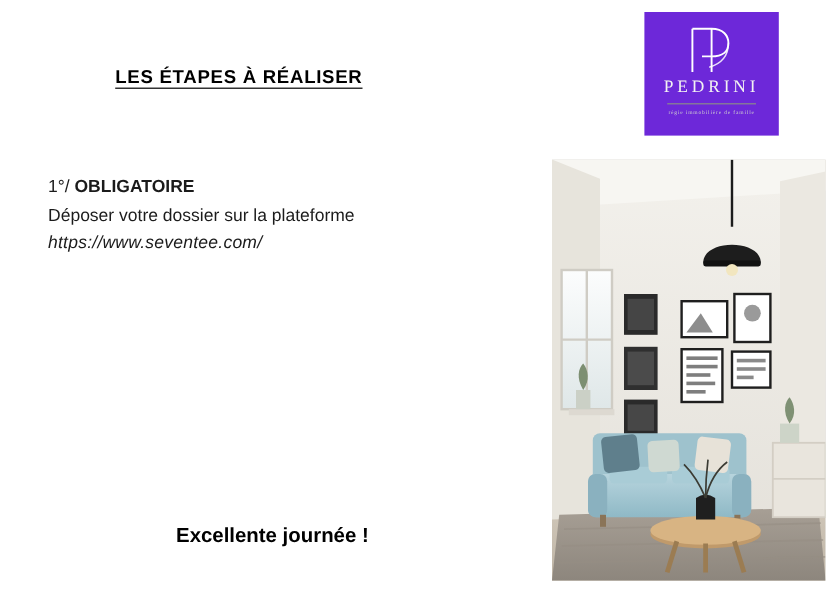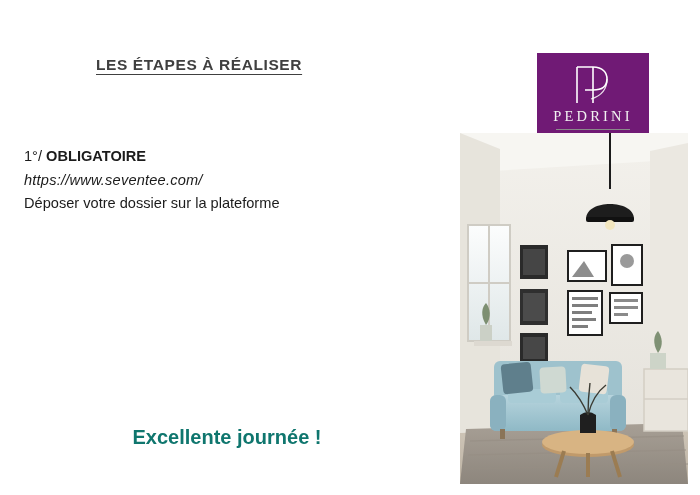--- a/index.html
+++ b/index.html
@@ -21,28 +21,27 @@
     background: #ffffff;
   }
 
   
   .logo-box {
     position: absolute;
     left: 537px;
     top: 10px;
     width: 112px;
     height: 103px;
-    background: #701a75;
+    background: #6d28d9;
     color: #ffffff;
     display: flex;
     flex-direction: column;
     align-items: center;
     justify-content: flex-start;
     overflow: hidden;
-    margin-top: 43px;
   }
   .logo-mark {
     margin-top: 10px;
     width: 52px;
     height: 42px;
     display: block;
   }
   .logo-name {
     margin-top: 4px;
     font-size: 14.5px;
@@ -69,28 +68,28 @@
   
   .title {
     position: absolute;
     left: 96px;
     top: 56px;
     font-size: 15.5px;
     font-weight: bold;
     letter-spacing: 0.6px;
     text-decoration: underline;
     text-underline-offset: 4px;
-    color: #404040;
+    color: #000000;
     white-space: nowrap;
   }
 
   
   .content {
     position: absolute;
-    left: 24px;
+    left: 40px;
     top: 145px;
     width: 390px;
     font-size: 14.6px;
     line-height: 1.62;
     color: #1b1b1b;
   }
   .block {
     margin-bottom: 16px;
   }
   .block:last-child {
@@ -111,26 +110,26 @@
     font-style: italic;
     letter-spacing: 0.2px;
   }
   .justified {
     text-align: justify;
     text-align-last: left;
   }
   .closing {
     position: absolute;
     left: 32px;
-    top: 426px;
+    top: 437px;
     width: 390px;
     text-align: center;
-    font-size: 20px;
+    font-size: 17px;
     font-weight: bold;
-    color: #0f766e;
+    color: #000000;
   }
 
   
   .photo {
     position: absolute;
     left: 460px;
     top: 133px;
     width: 228px;
     height: 351px;
     overflow: hidden;
@@ -161,22 +160,22 @@
 
   <div class="title">LES ÉTAPES À RÉALISER</div>
 
   <div class="content">
 
     <div class="block">
       <div class="line">
         <span class="step-num">1°/</span>
         <span class="b">OBLIGATOIRE</span>
       </div>
+      <div class="line justified">Déposer votre dossier sur la plateforme</div>
       <div class="line url">https://www.seventee.com/</div>
-      <div class="line justified">Déposer votre dossier sur la plateforme</div>
     </div>
 
 
 
   </div>
 
   <div class="closing">Excellente journée !</div>
 
   <div class="photo">
     <svg viewBox="0 0 228 351" preserveAspectRatio="xMidYMid slice">

